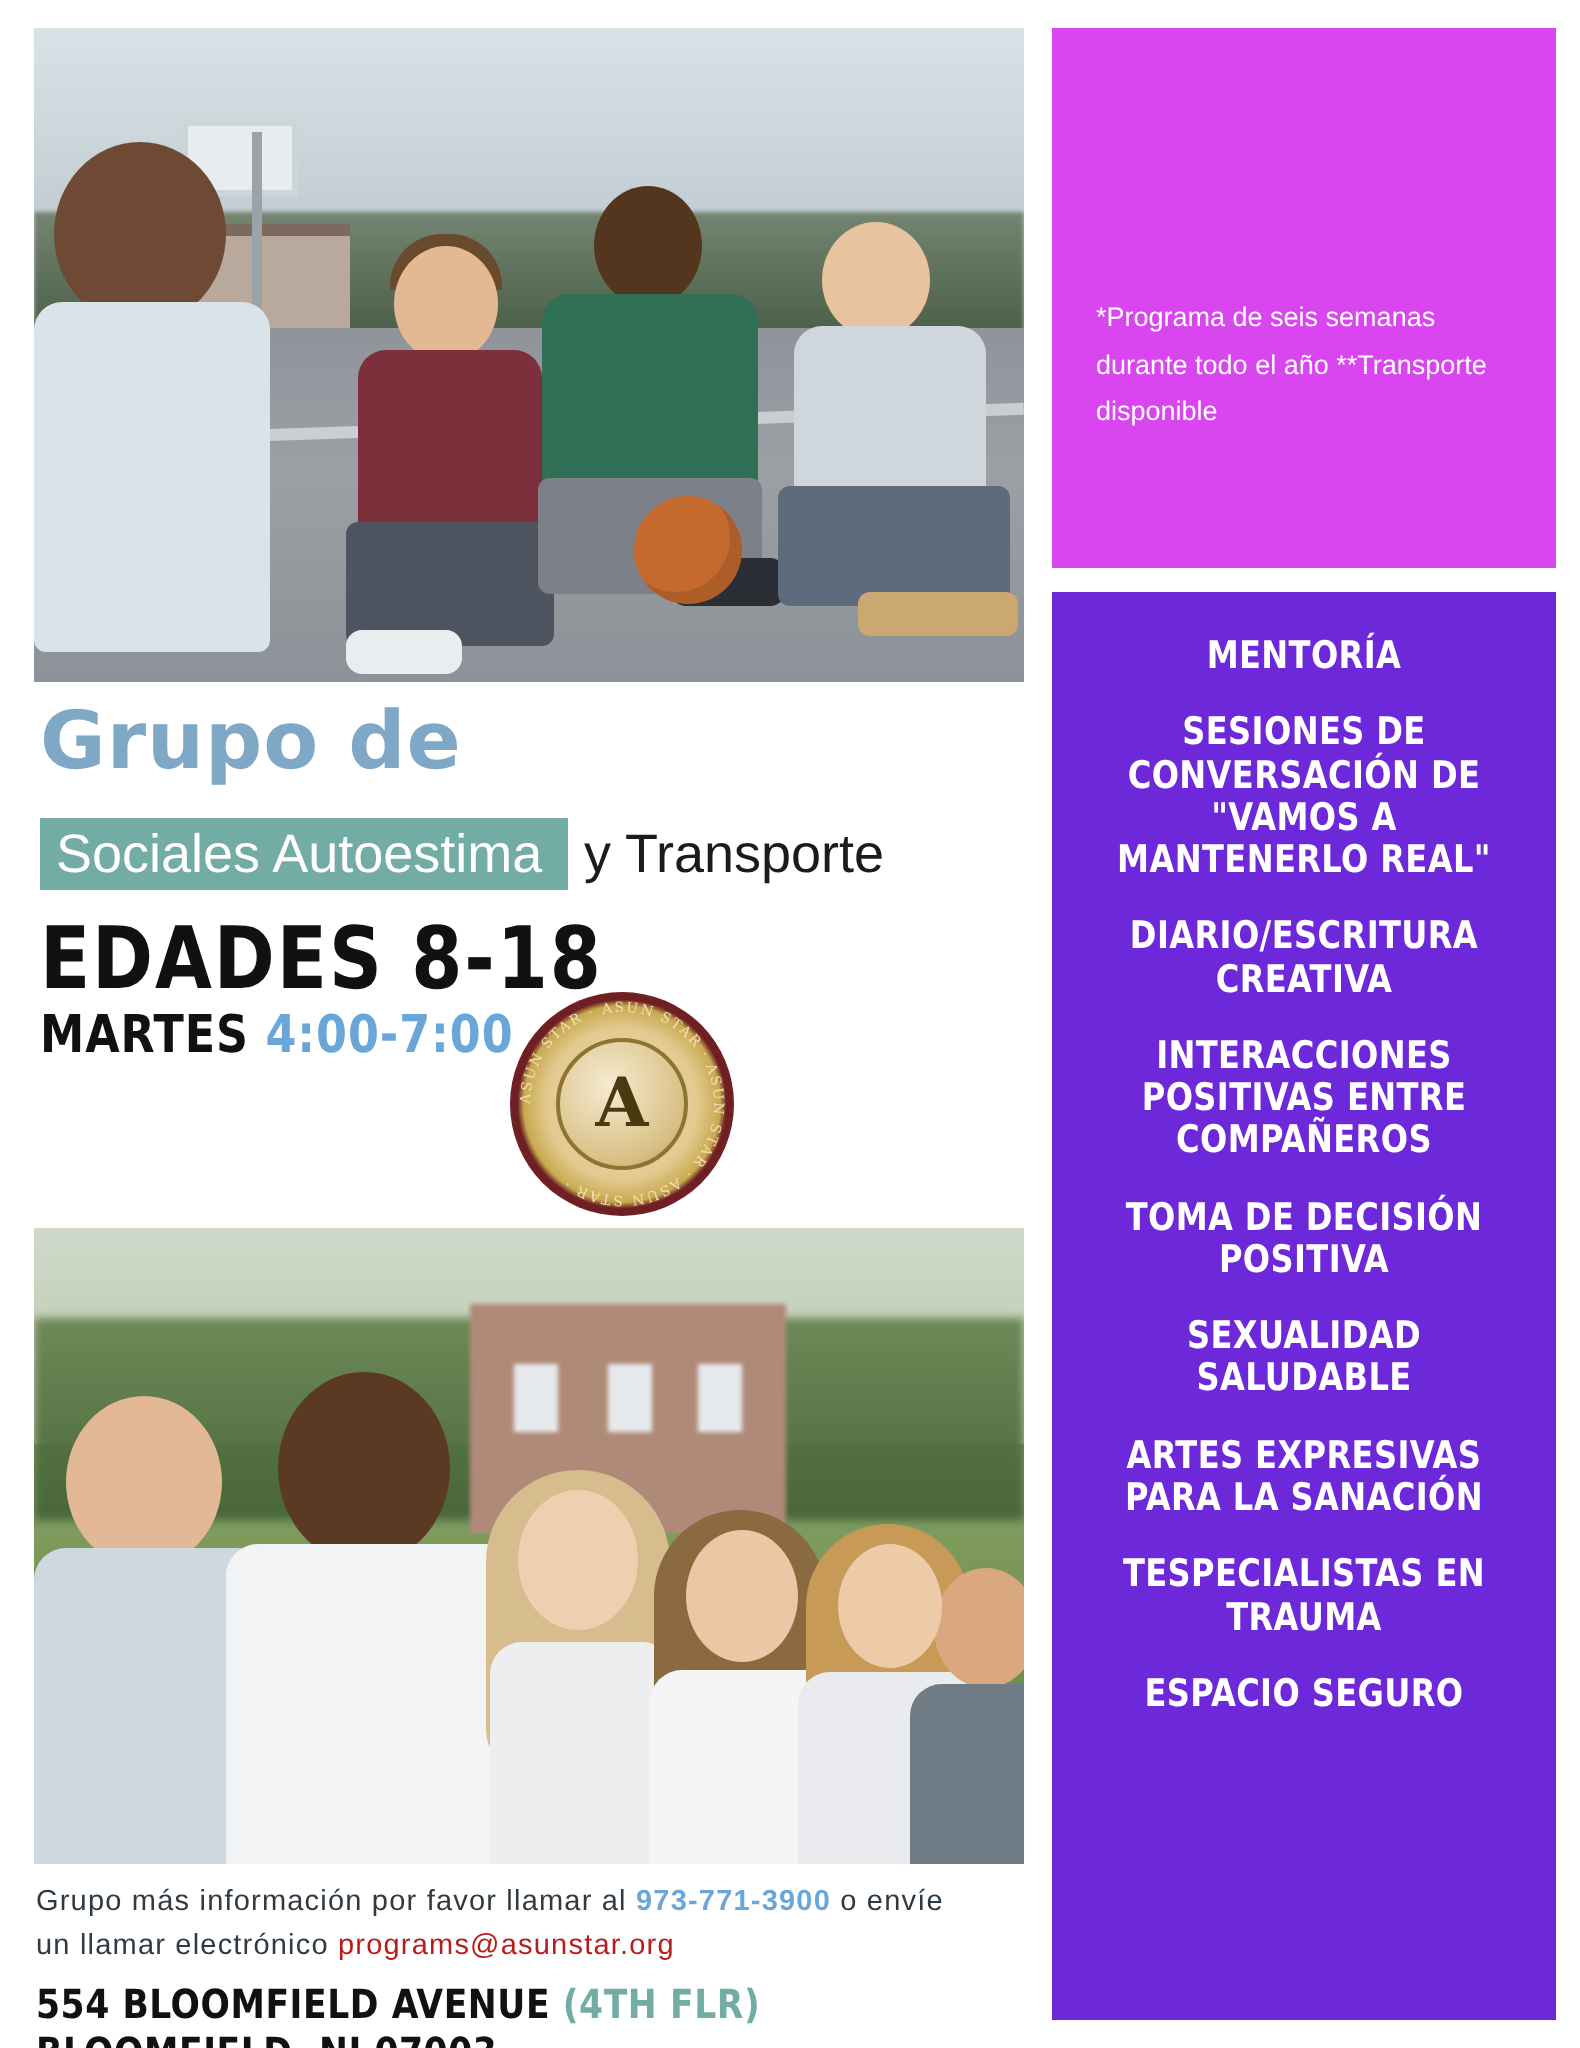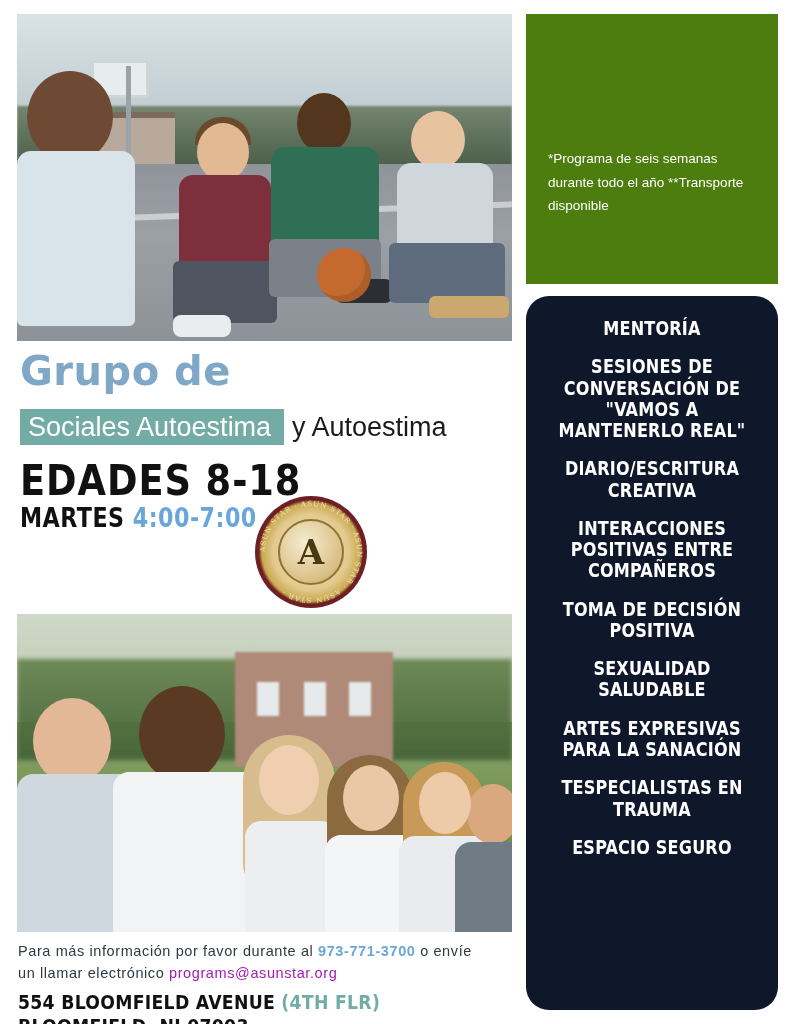--- a/index.html
+++ b/index.html
@@ -85,40 +85,39 @@
   .board {
     position:absolute; left: 412px; bottom: 7%; width: 80px; height: 22px;
     background:#caa86f; border-radius: 6px;
   }
 
   
   .note-box {
     position: absolute;
     left: 526px; top: 14px;
     width: 252px; height: 270px;
-    background: #4d7c0f;
+    background: #d946ef;
   }
   .note-box .note-text {
     position: absolute;
     left: 22px; top: 133px;
     width: 212px;
     color: #ffffff;
     font-size: 13.5px;
     line-height: 1.75;
   }
 
   
   .services {
     position: absolute;
     left: 526px; top: 296px;
     width: 252px; height: 714px;
-    background: #0f172a;
+    background: #6d28d9;
     padding: 22px 12px 10px 12px;
     text-align: center;
-    border-radius: 23px;
   }
   .services .svc {
     color: #ffffff;
     font-family: "DejaVu Sans Condensed", "Liberation Sans", sans-serif;
     font-weight: bold;
     font-size: 19px;
     line-height: 1.12;
     letter-spacing: .2px;
     margin-bottom: 17px;
     text-transform: uppercase;
@@ -278,21 +277,21 @@
     left: 18px; top: 940px;
     width: 500px;
   }
   .f-line1, .f-line2 {
     font-size: 14.5px;
     color: #2f3a42;
     letter-spacing: .6px;
     line-height: 1.55;
   }
   .f-line1 .phone { color: #6aa7d8; font-weight: bold; }
-  .f-line2 .email { color: #a21caf; }
+  .f-line2 .email { color: #b91c1c; }
   .f-addr {
     margin-top: 5px;
     font-family: "DejaVu Sans Condensed", "Liberation Sans", sans-serif;
     font-weight: bold;
     font-size: 20px;
     letter-spacing: .3px;
     color: #111111;
     transform: scaleX(.96);
     transform-origin: left;
   }
@@ -349,21 +348,21 @@
   <div class="svc">SEXUALIDAD SALUDABLE</div>
   <div class="svc">ARTES EXPRESIVAS PARA LA SANACIÓN</div>
   <div class="svc">TESPECIALISTAS EN TRAUMA</div>
   <div class="svc">ESPACIO SEGURO</div>
 </div>
 
 <div class="headline">
   <div class="h-grupo">Grupo de</div>
   <div class="h-band"></div>
   <div class="h-sub">Sociales Autoestima</div>
-  <div class="h-sub2">y Autoestima</div>
+  <div class="h-sub2">y Transporte</div>
   <div class="h-ages">EDADES 8-18</div>
   <div class="h-time">
     <span>MARTES</span>
     <span class="hrs">4:00-7:00</span>
   </div>
 </div>
 
 <div class="seal">
   <svg class="ring-text" viewBox="0 0 112 112">
     <defs>
@@ -407,21 +406,21 @@
       <div class="bd"></div>
     </div>
   <div class="p2 p2-f">
       <div class="hd"></div>
       <div class="bd"></div>
     </div>
 </div>
 
 <div class="footer">
   <div class="f-line1">
-    <span>Para más información por favor durante al </span><span class="phone">973-771-3700</span><span> o  envíe</span>
+    <span>Grupo más información por favor llamar al </span><span class="phone">973-771-3900</span><span> o  envíe</span>
   </div>
   <div class="f-line2">
     <span>un  llamar  electrónico  </span><span class="email">programs@asunstar.org</span>
   </div>
   <div class="f-addr">
     <span>554 BLOOMFIELD AVENUE </span><span class="teal">(4TH FLR)</span><span> BLOOMFIELD, NJ 07003</span>
   </div>
 </div>
 
 </body></html>

